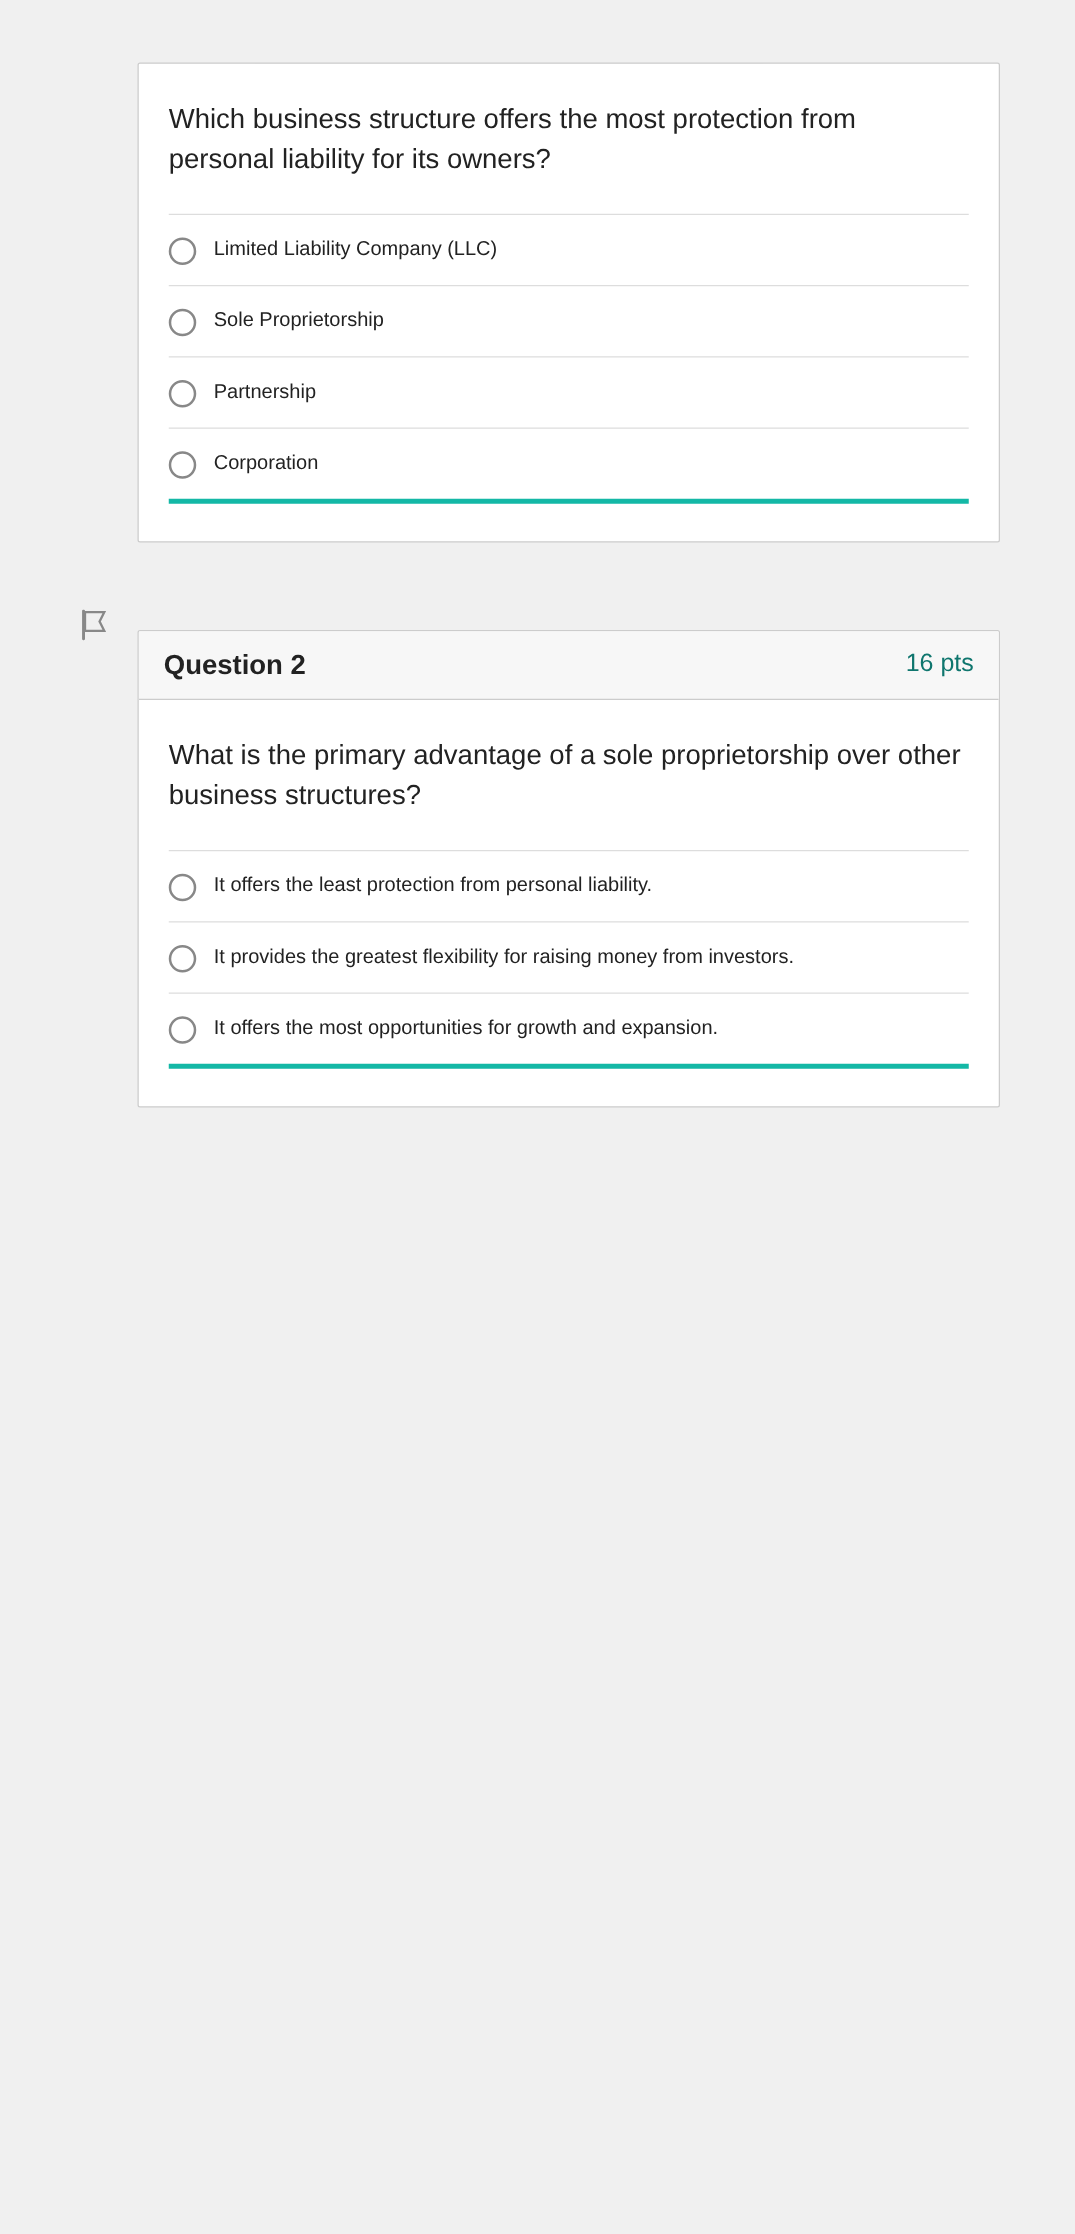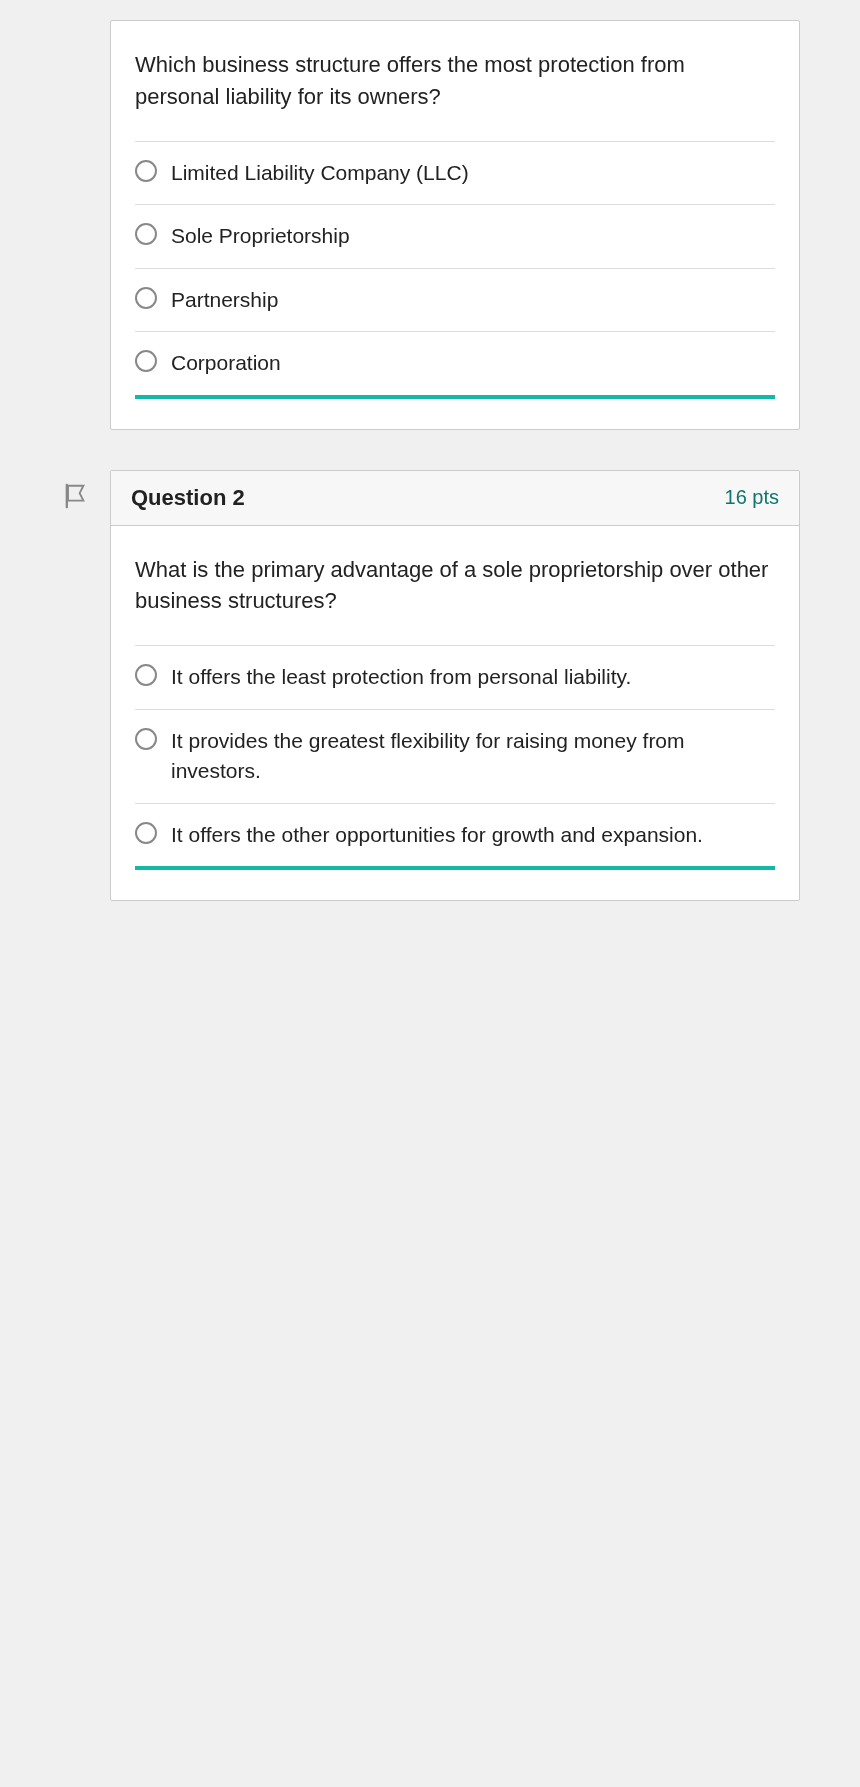--- a/index.html
+++ b/index.html
@@ -40,20 +40,21 @@
     .flag-icon {
       width: 30px;
       height: 28px;
     }
     .question-card {
       flex: 1;
       background: #ffffff;
       border: 1px solid #cccccc;
       border-radius: 2px;
       overflow: hidden;
+      margin-top: 30px;
     }
     .question-header {
       background: #f7f7f7;
       border-bottom: 1px solid #cccccc;
       padding: 14px 20px;
       display: flex;
       justify-content: space-between;
       align-items: center;
     }
     .question-title {
@@ -103,21 +104,21 @@
       align-items: center;
       justify-content: center;
     }
     .radio-inner {
       width: 10px;
       height: 10px;
       border-radius: 50%;
       background: transparent;
     }
     .option-label {
-      font-size: 21px;
+      font-size: 16px;
       color: #222222;
       line-height: 1.45;
     }
   </style>
 </head>
 <body>
 
 <div class="page-container">
 
   <div class="question-wrapper">
@@ -182,20 +183,20 @@
           <li class="option-item">
             <div class="radio-outer">
               <div class="radio-inner"></div>
             </div>
             <span class="option-label">It provides the greatest flexibility for raising money from investors.</span>
           </li>
           <li class="option-item">
             <div class="radio-outer">
               <div class="radio-inner"></div>
             </div>
-            <span class="option-label">It offers the other opportunities for growth and expansion.</span>
+            <span class="option-label">It offers the most opportunities for growth and expansion.</span>
           </li>
         </ul>
       </div>
     </div>
   </div>
 
 </div>
 
 </body></html>

